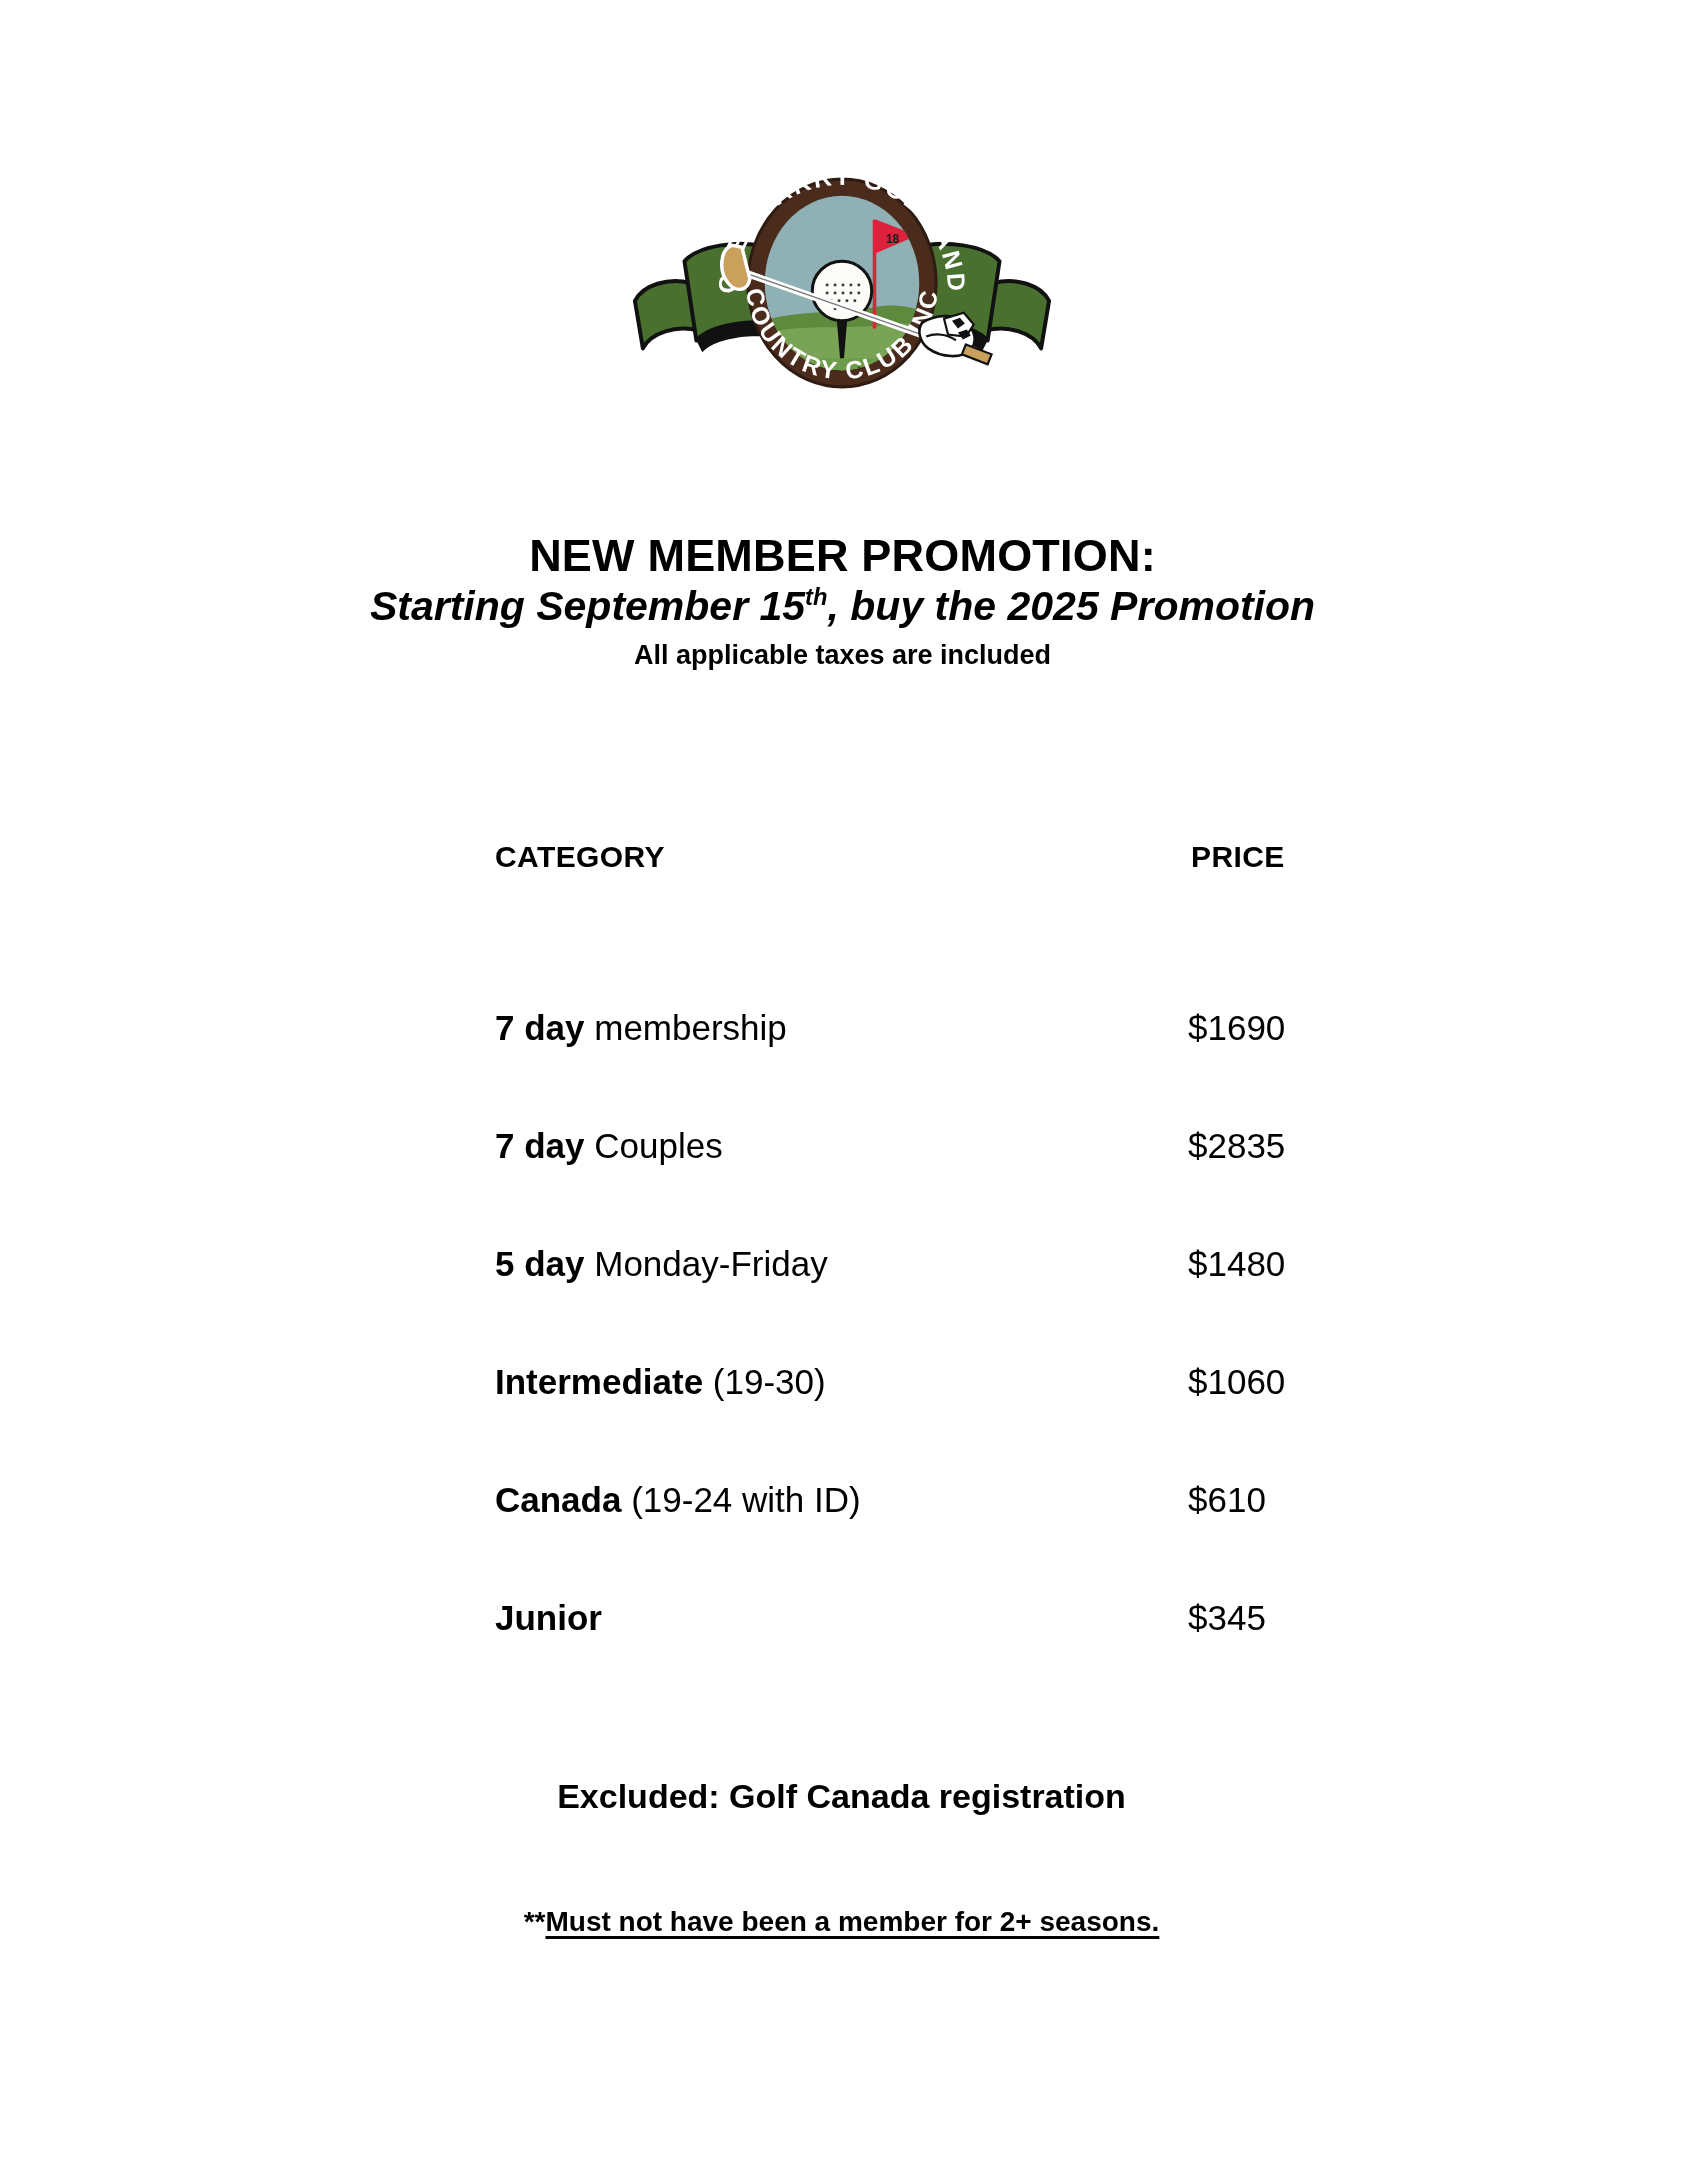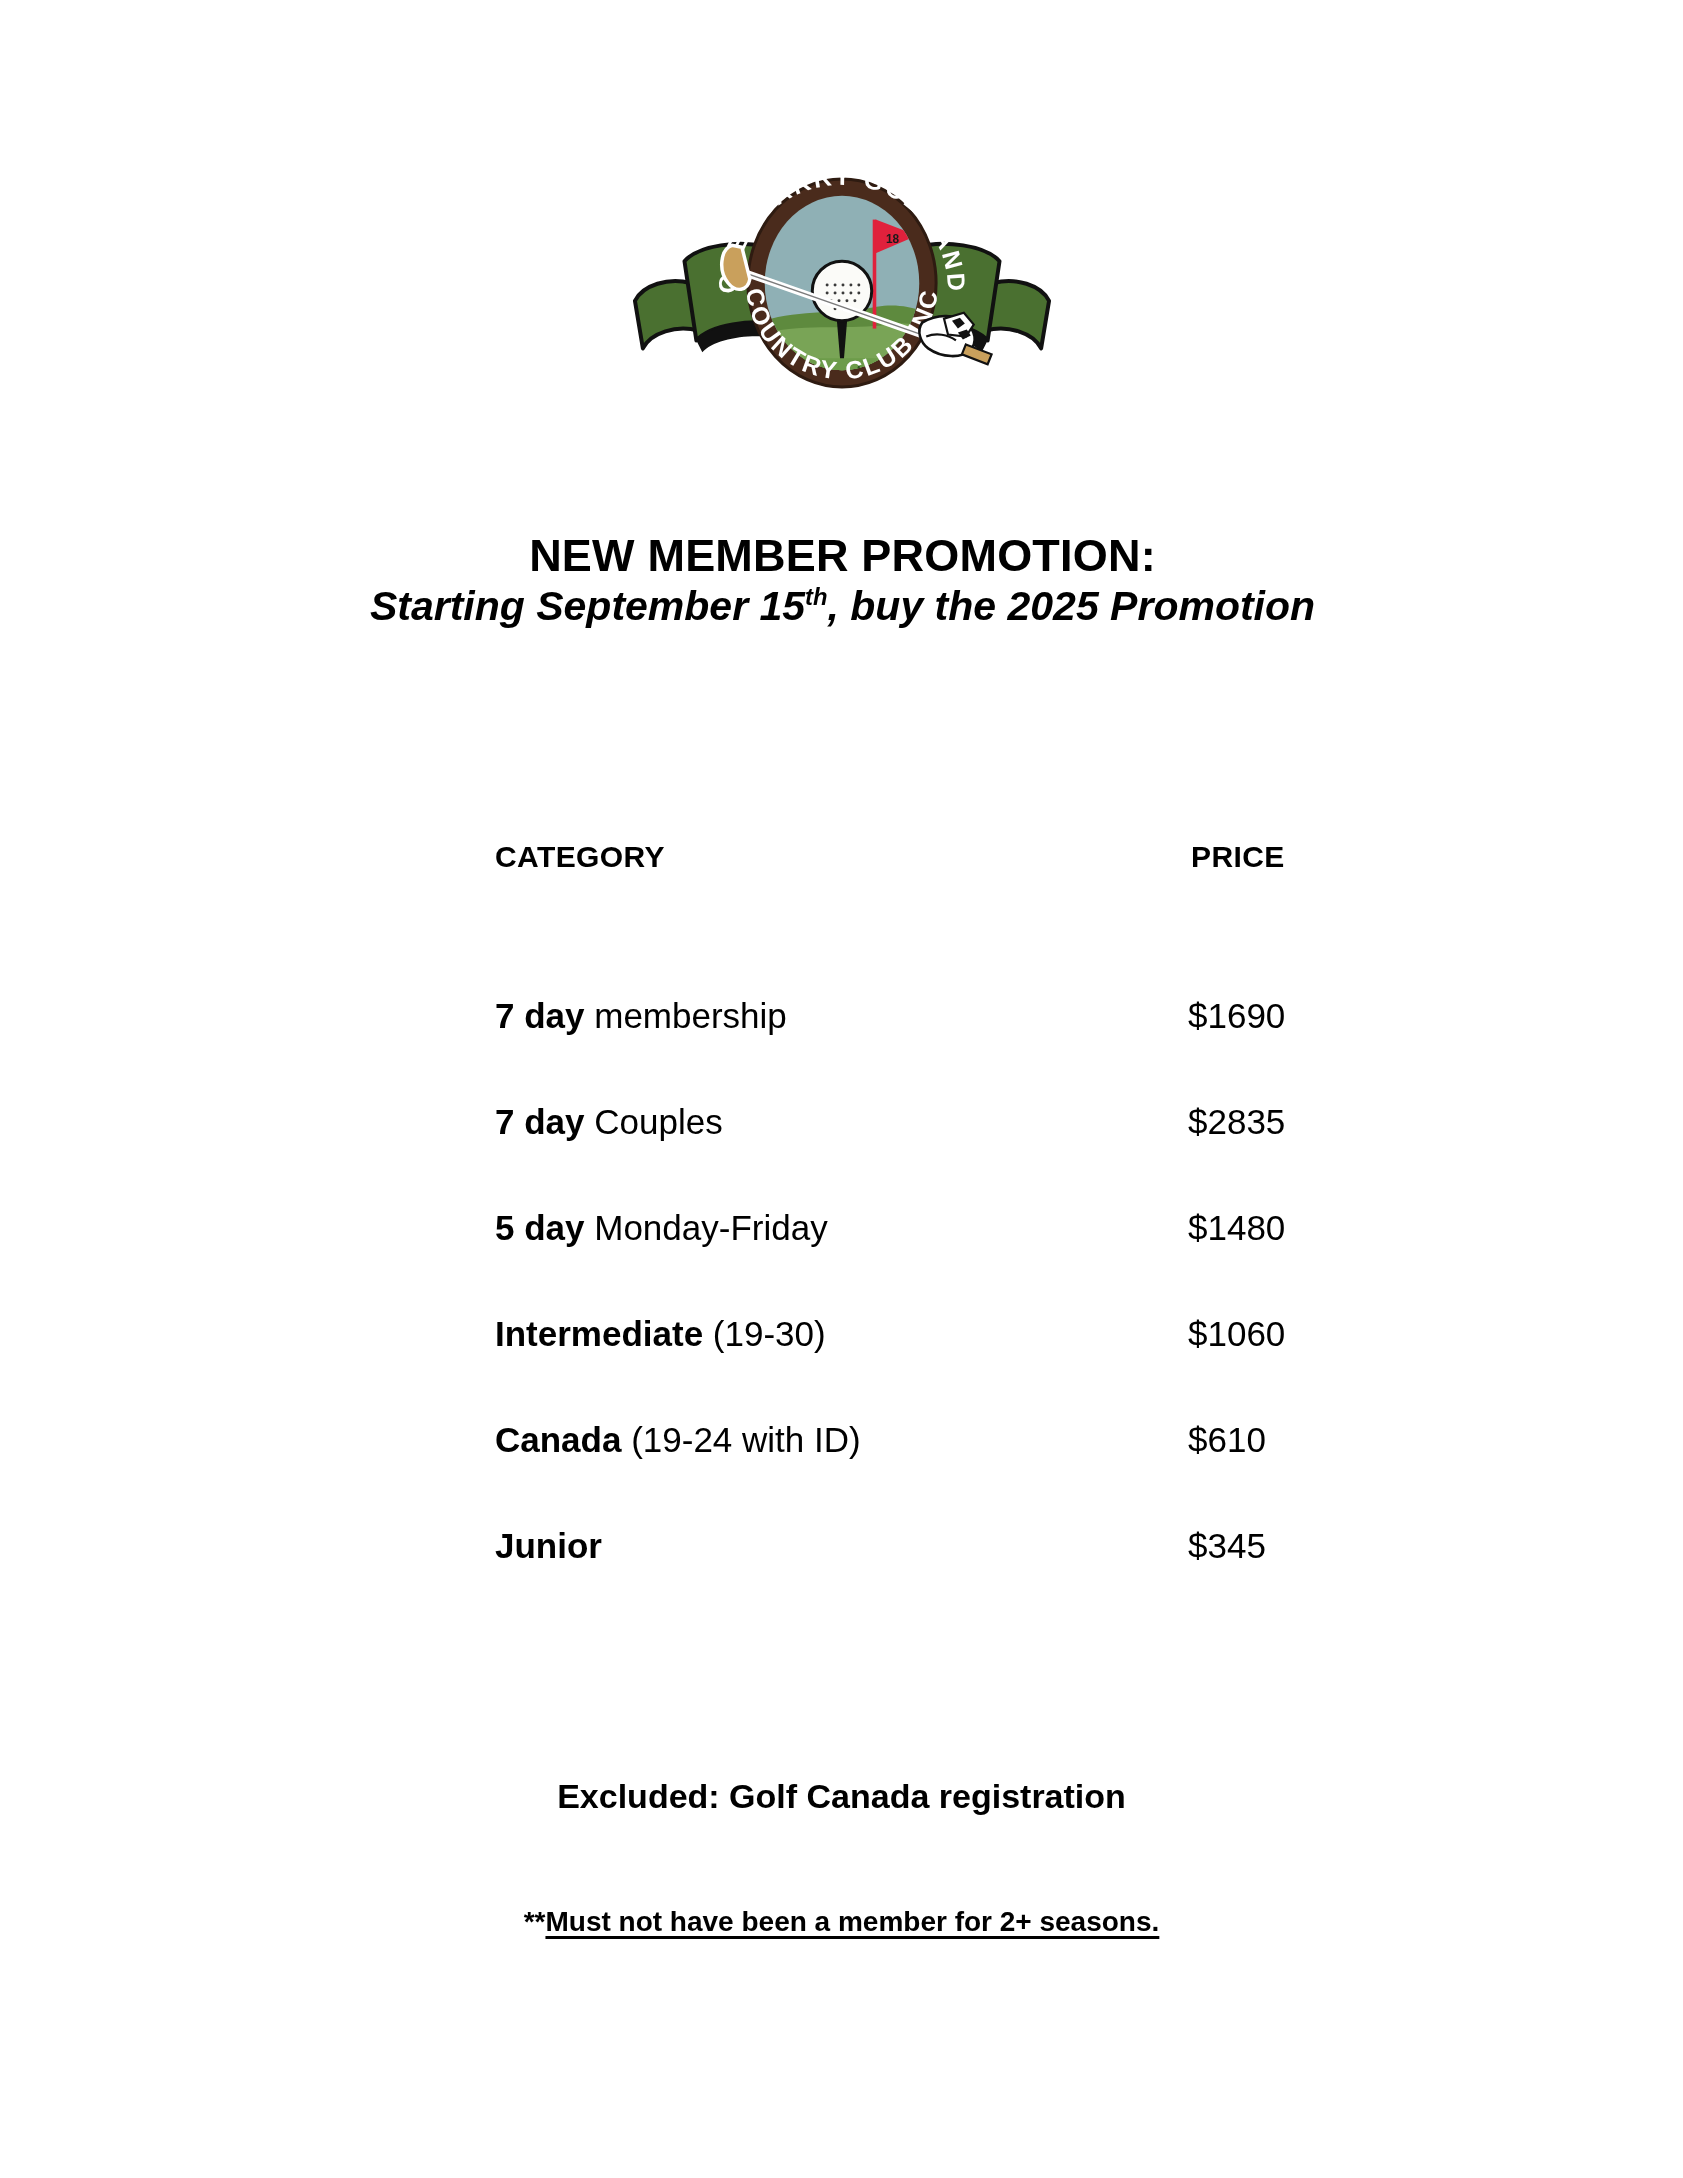--- a/index.html
+++ b/index.html
@@ -97,20 +97,21 @@
 
   .pt-rows {
     position: absolute;
     left: 0;
     top: 156px;
     width: 752px;
   }
   .pt-row {
     position: relative;
     height: 106px;
+    margin-top: 12px;
   }
   .pt-row .cat {
     position: absolute;
     left: 0;
     top: 0;
     font-size: 35px;
     font-weight: normal;
     white-space: nowrap;
   }
   .pt-row .cat b {
@@ -242,20 +243,21 @@
         <path d="M 332 160 l 9 -3 l 4 6 l -8 4 Z" fill="#111111"></path>
         <path d="M 300 164 C 310 160, 322 162, 330 168" stroke="#111111" stroke-width="2.2" fill="none"></path>
         <path d="M 340 172 L 366 182 L 362 192 L 336 182 Z" fill="#C9A05C" stroke="#111111" stroke-width="2.2"></path>
       </g>
     </svg>
   </div>
 
   <div class="headings">
     <h1 class="h-main">NEW MEMBER PROMOTION:</h1>
     <p class="h-sub"><span>Starting September 15</span><sup>th</sup><span>, buy the 2025 Promotion</span></p>
+    <p class="h-note">All applicable taxes are included</p>
   </div>
 
   <div class="price-table">
     <div class="pt-head">
       <div class="col-cat">CATEGORY</div>
       <div class="col-price">PRICE</div>
     </div>
 
     <div class="pt-rows">
       <div class="pt-row">

